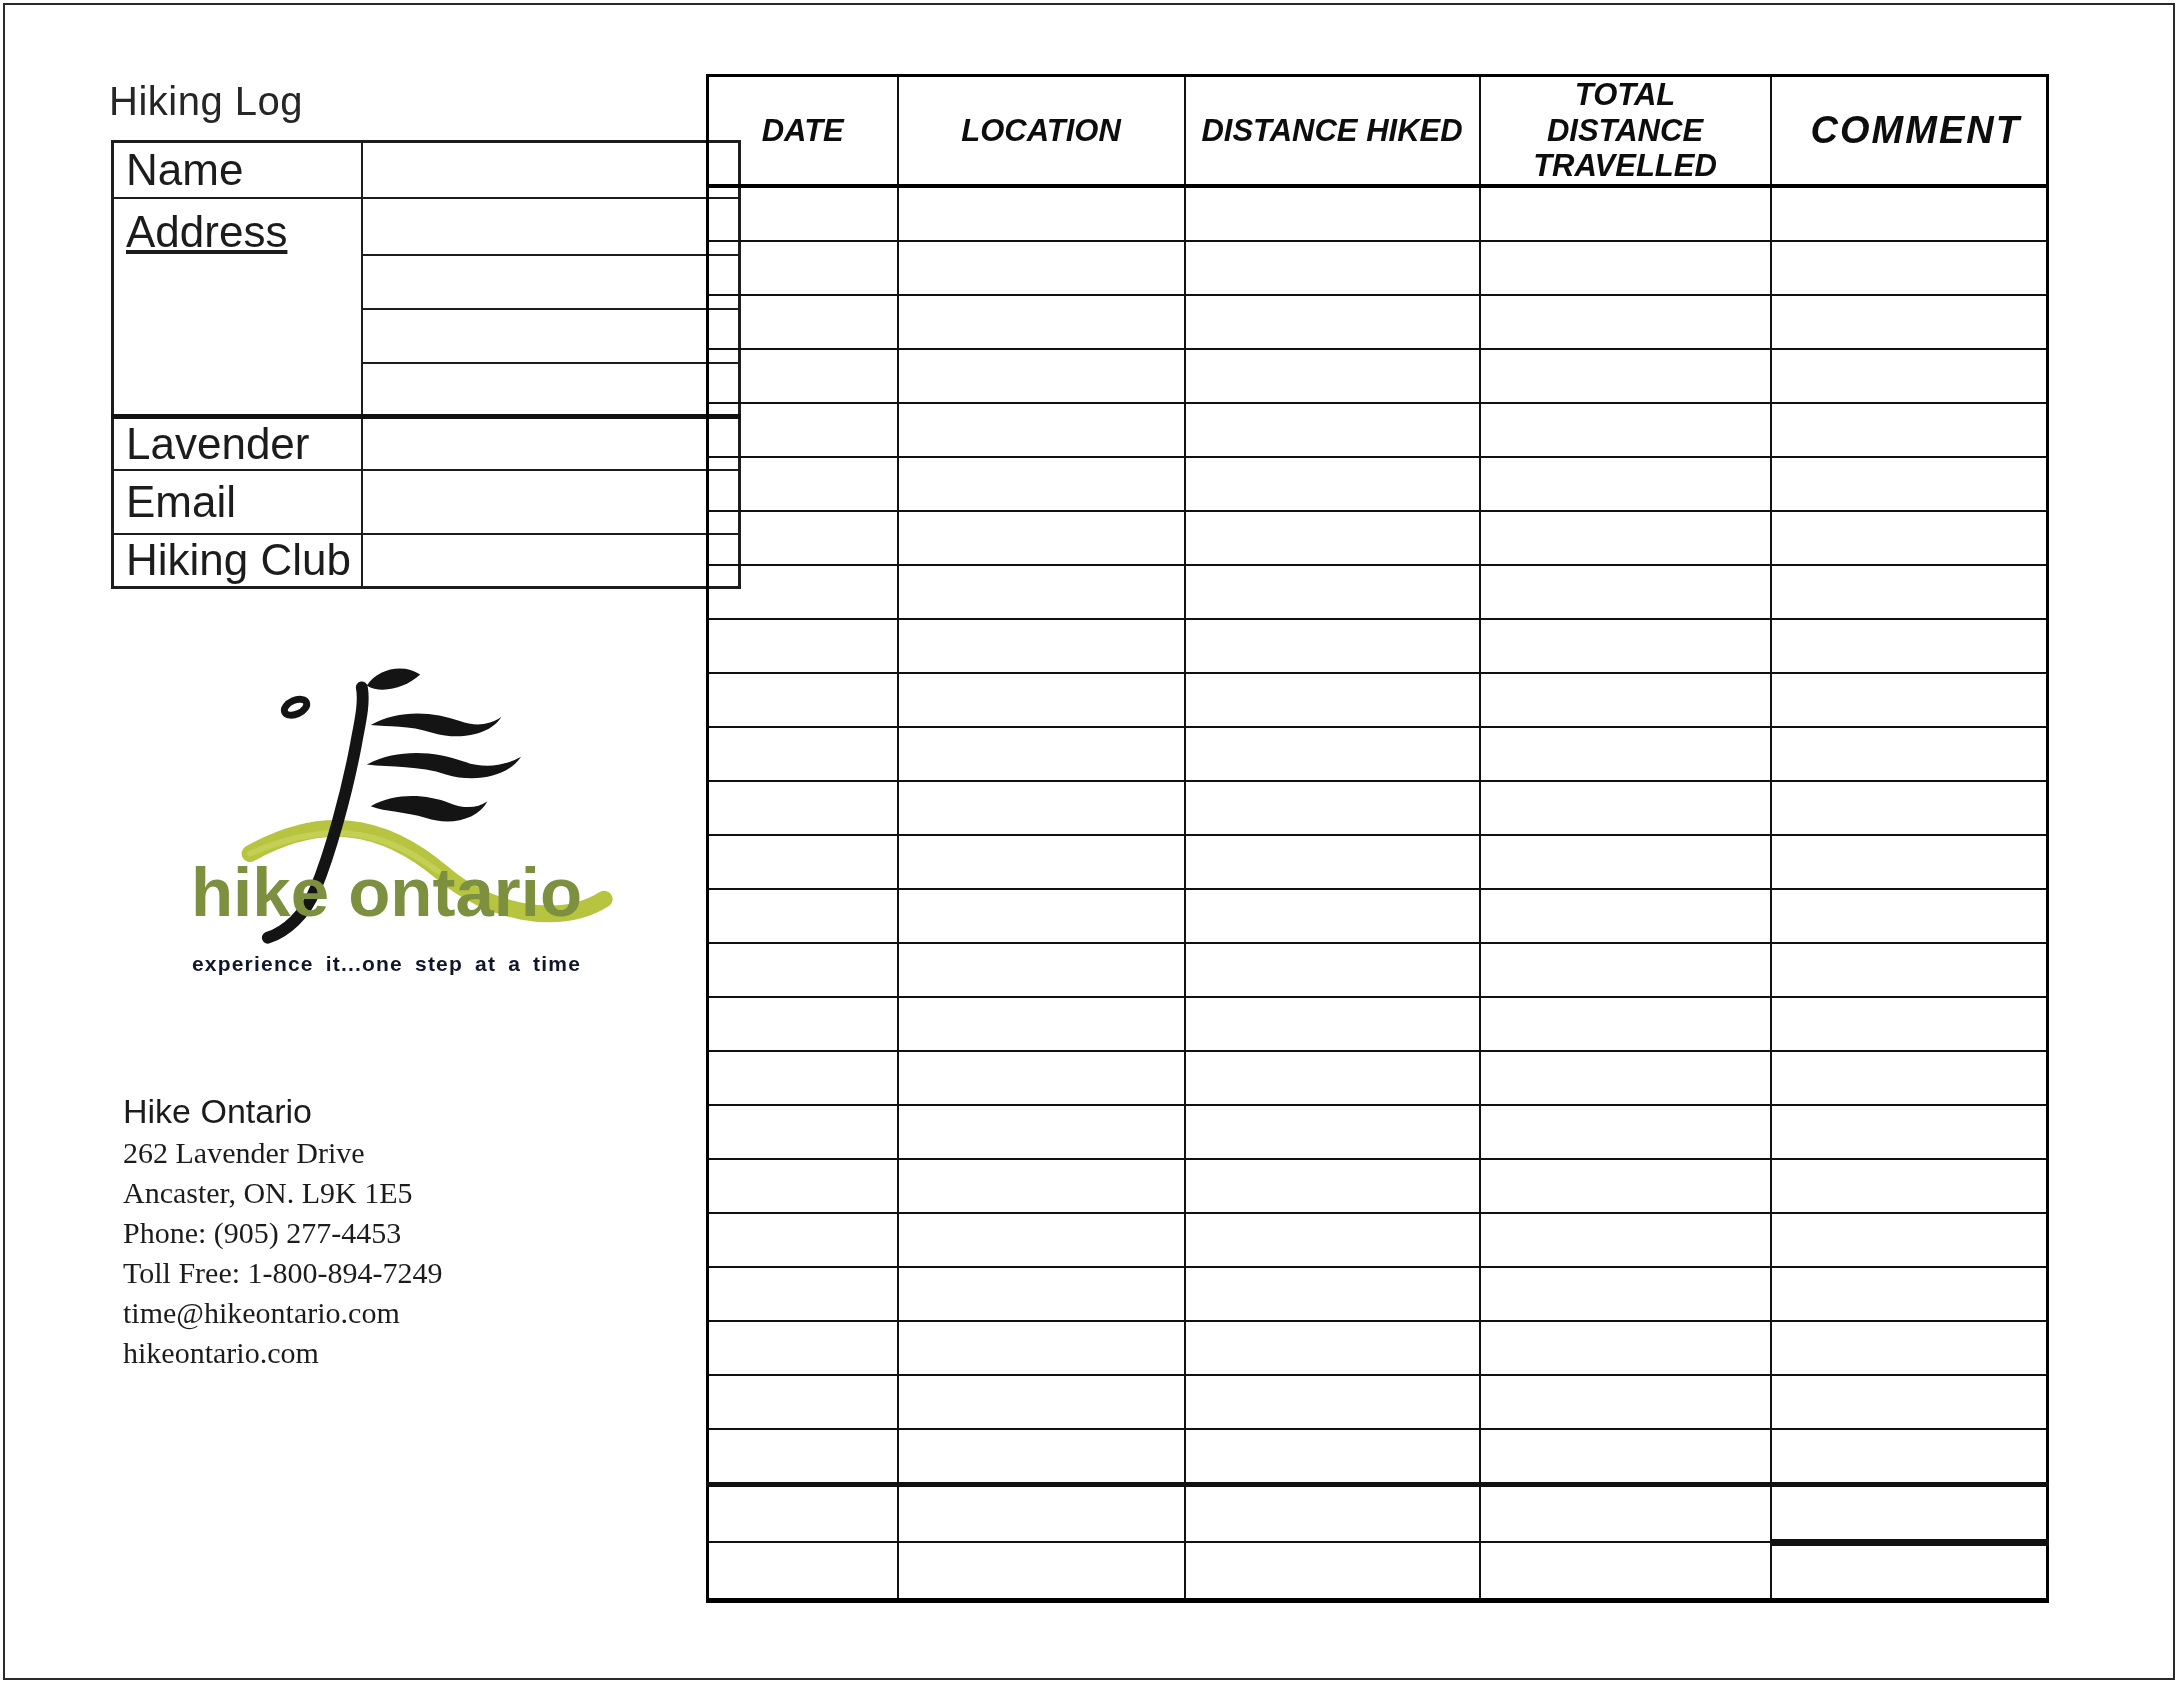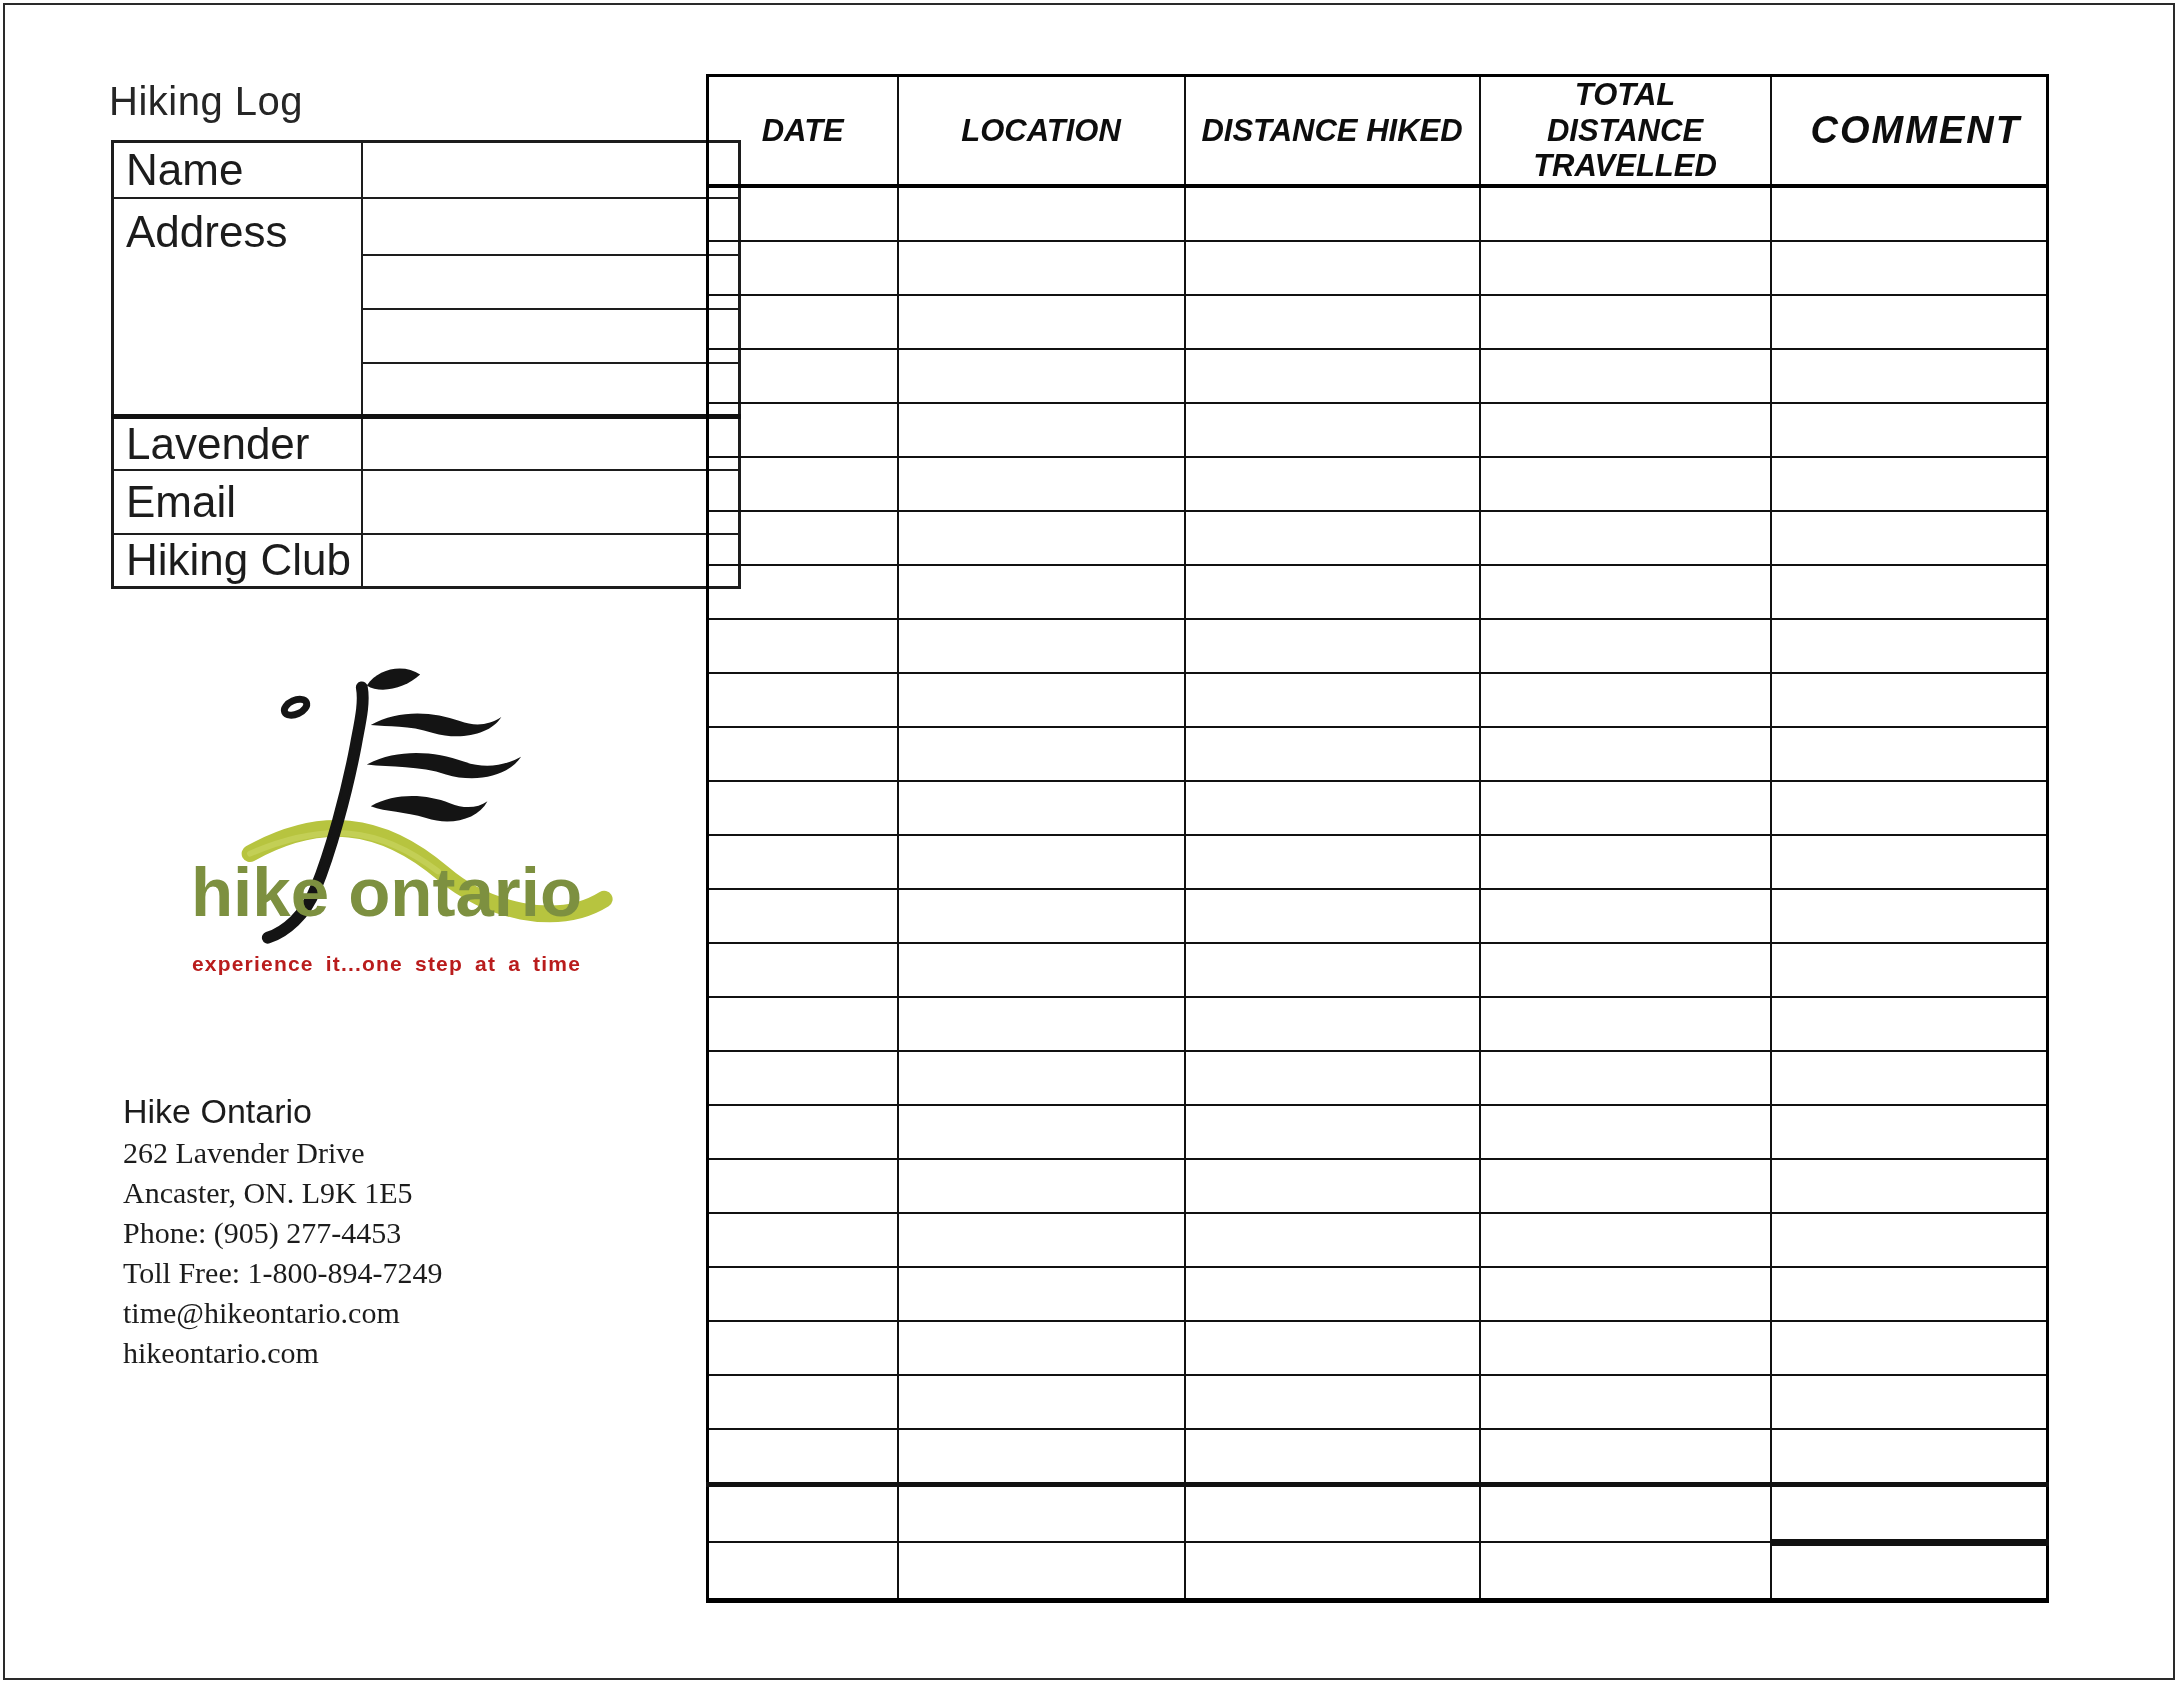--- a/index.html
+++ b/index.html
@@ -20,34 +20,34 @@
   table.profile {
     position:absolute; left:111px; top:140px;
     border-collapse:collapse; table-layout:fixed;
     border:3px solid #1d1d1d;
   }
   table.profile td {
     border:2px solid #1d1d1d;
     font-size:44px; padding:0 10px 0 12px;
     vertical-align:middle; overflow:hidden; white-space:nowrap;
   }
-  table.profile td.addr-label { vertical-align:top; padding-top:8px; }
+  table.profile td.addr-label { vertical-align:top; padding-top:8px;text-decoration:underline; }
   table.profile tr.rule-heavy td { border-top:5px solid #111; }
 
   
   .logo-figure { position:absolute; left:230px; top:634px; }
   .wordmark {
     position:absolute; left:119px; top:853px; width:535px;
     text-align:center; font-size:69px; font-weight:bold;
     letter-spacing:0px; color:#7d9040; white-space:nowrap;
   }
   .tagline {
     position:absolute; left:134px; top:952px; width:505px;
     text-align:center; font-size:21px; font-weight:bold;
-    letter-spacing:1.2px; word-spacing:5px; color:#b91c1c; white-space:nowrap;
+    letter-spacing:1.2px; word-spacing:5px; color:#0f172a; white-space:nowrap;
   }
 
   
   .contact { position:absolute; left:123px; top:1089px; }
   .contact .org-name { font-size:34px; line-height:44px; }
   .contact .contact-line { font-size:30px; line-height:40px;font-family:Liberation Serif, serif; }
 
   
   table.log {
     position:absolute; left:706px; top:74px;

